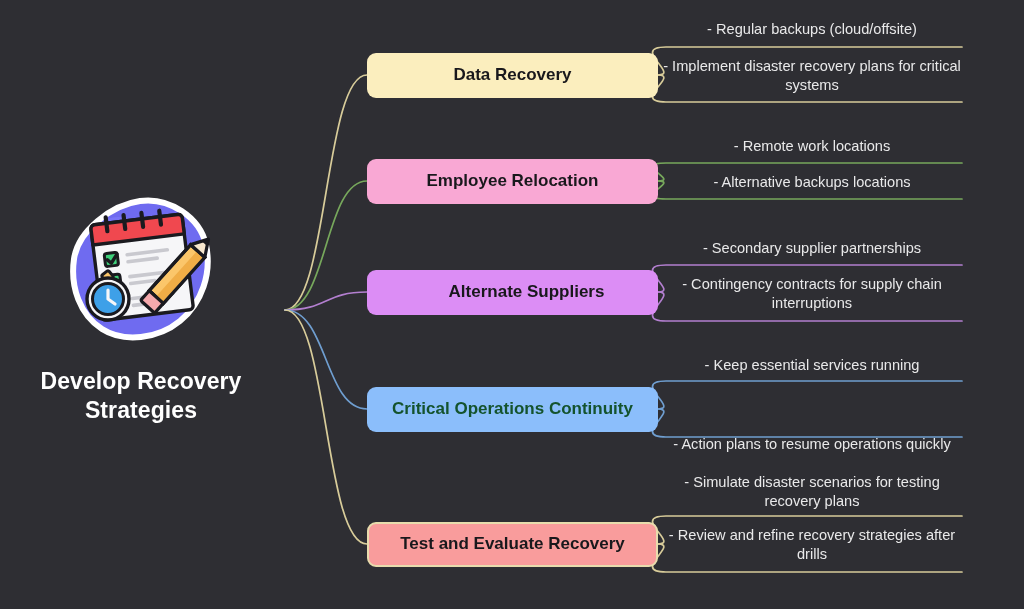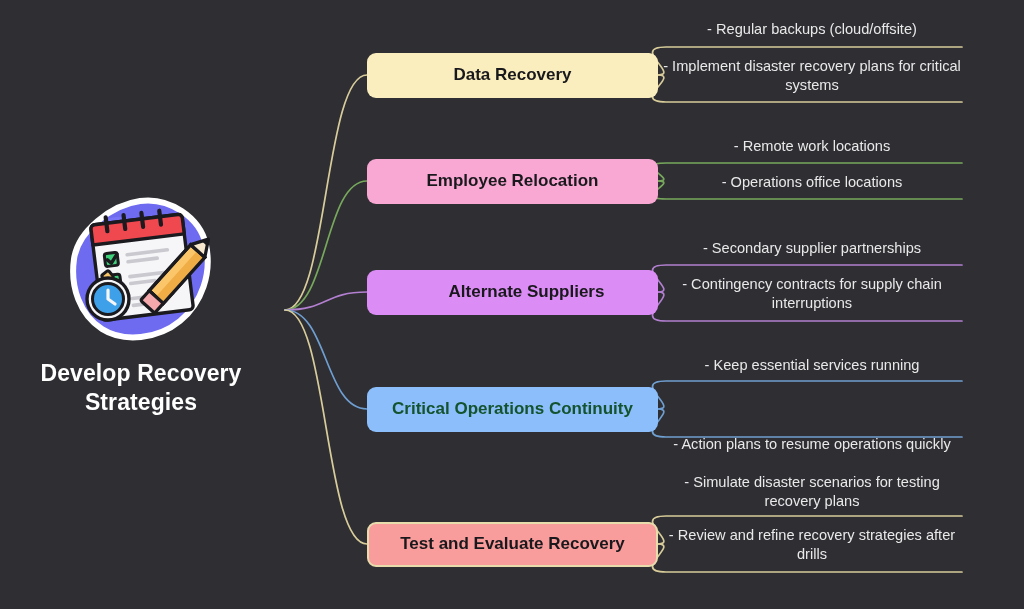--- a/index.html
+++ b/index.html
@@ -26,20 +26,21 @@
   }
 
   
   .hub {
     position: absolute;
     left: 10px; top: 195px;
     width: 262px;
     display: flex;
     flex-direction: column;
     align-items: center;
+    gap: 8px;
   }
   .hub-icon {
     width: 150px; height: 150px;
     position: relative;
     margin-bottom: 14px;
   }
   .hub-title {
     color: #ffffff;
     font-size: 23px;
     font-weight: bold;
@@ -182,21 +183,21 @@
       <div class="leaf" style="left: 662px; top: 57px; width: 300px;">
         <span class="leaf-text">- Implement disaster recovery plans for critical systems</span>
       </div>
       <div class="node" style="top: 158.5px; background: #f9a8d4; color: rgb(25, 24, 28);">
         <span>Employee Relocation</span>
       </div>
       <div class="leaf" style="left: 662px; top: 137px; width: 300px;">
         <span class="leaf-text">- Remote work locations</span>
       </div>
       <div class="leaf" style="left: 662px; top: 173px; width: 300px;">
-        <span class="leaf-text">- Operations office locations</span>
+        <span class="leaf-text">- Alternative backups locations</span>
       </div>
       <div class="node" style="top: 269.5px; background: rgb(220, 141, 245); color: rgb(25, 24, 28); padding-left: 36px;">
         <span>Alternate Suppliers</span>
       </div>
       <div class="leaf" style="left: 662px; top: 239px; width: 300px;">
         <span class="leaf-text">- Secondary supplier partnerships</span>
       </div>
       <div class="leaf" style="left: 662px; top: 275px; width: 300px;">
         <span class="leaf-text">- Contingency contracts for supply chain interruptions</span>
       </div>

